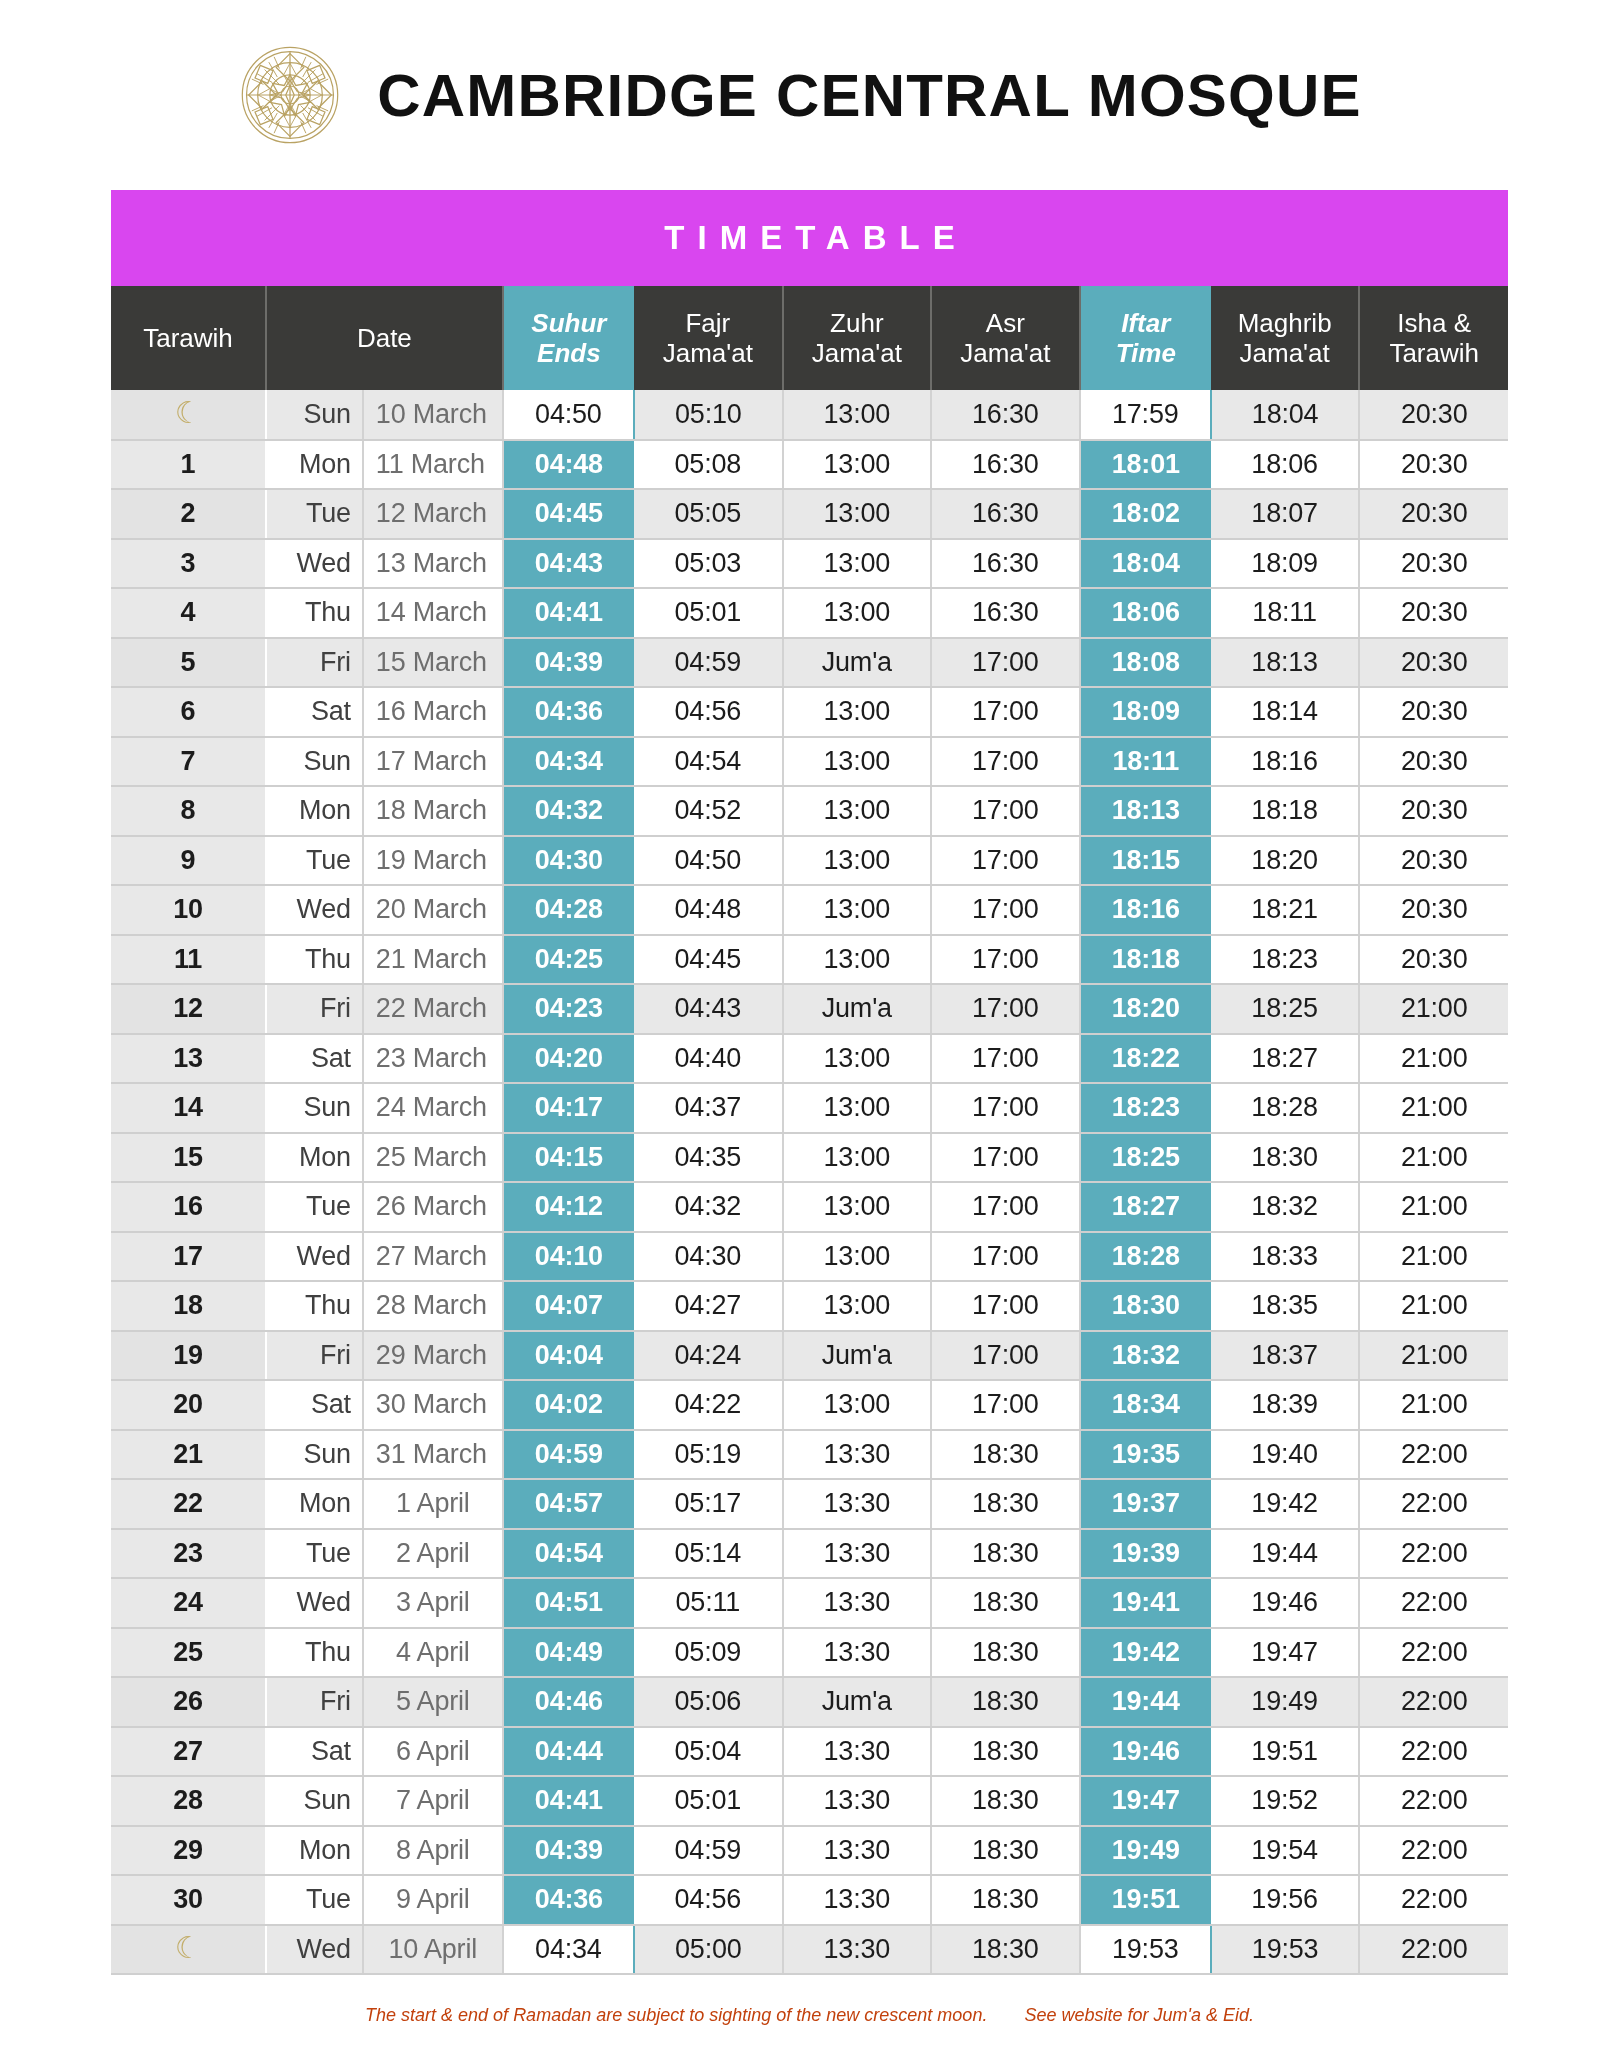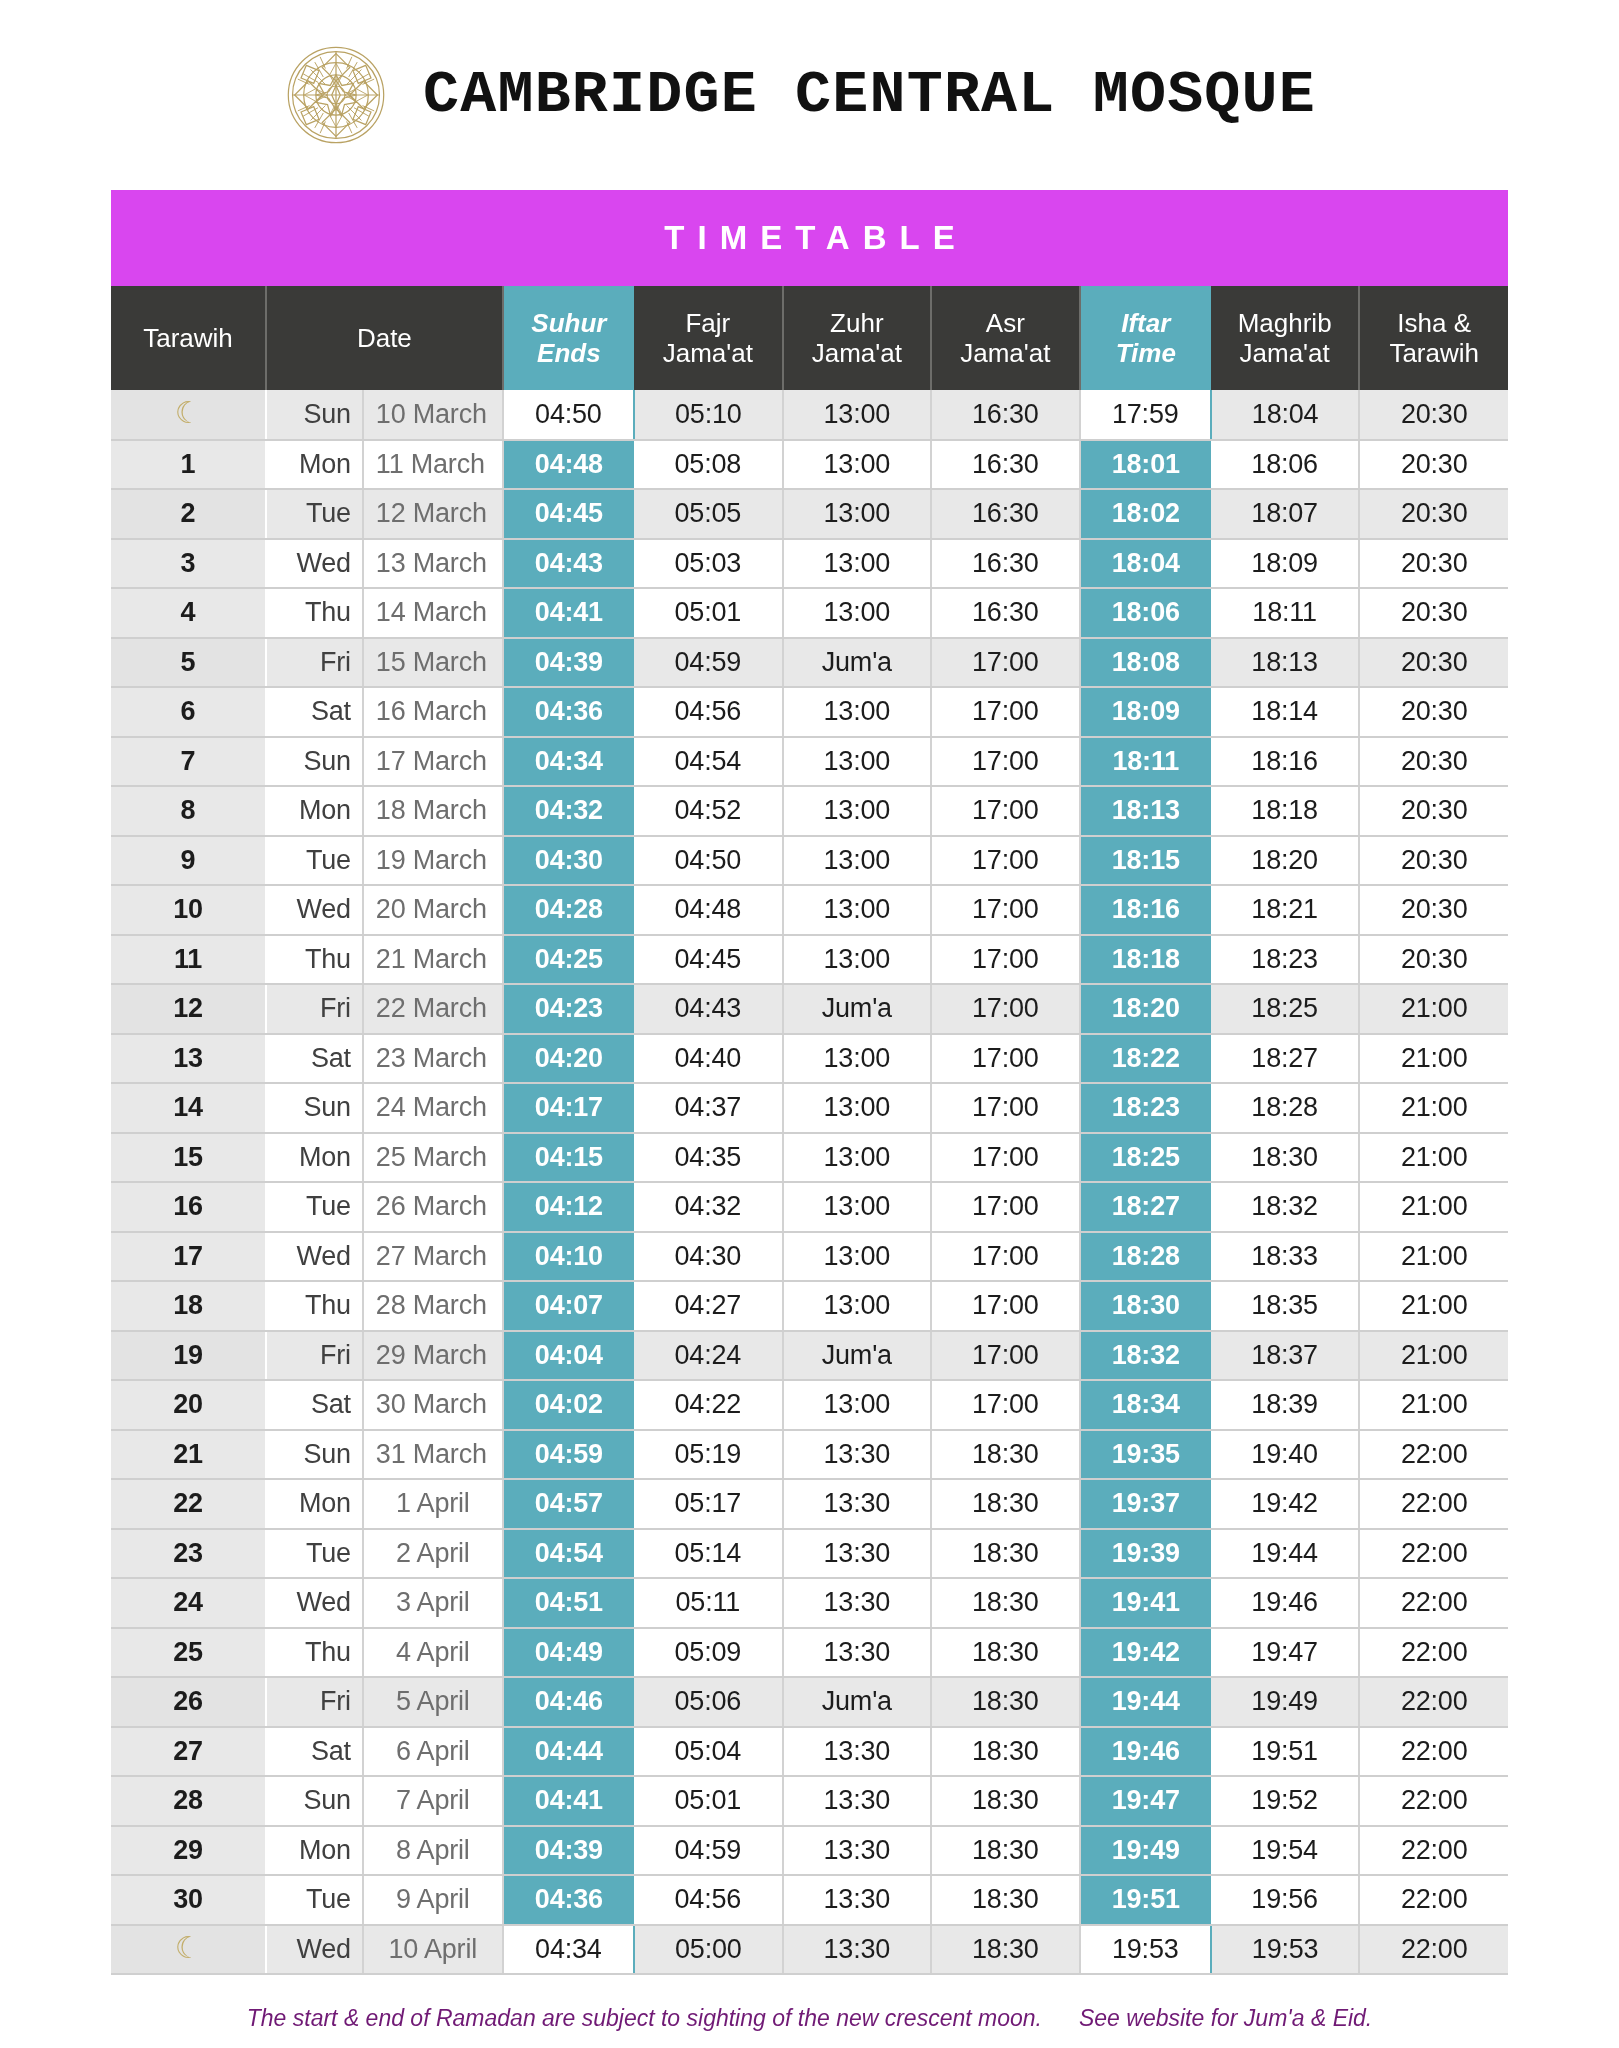--- a/index.html
+++ b/index.html
@@ -21,21 +21,21 @@
     gap: 34px;
     padding-right: 20px;
   }
   .brand-logo {
     width: 106px;
     height: 110px;
     flex: 0 0 auto;
     display: block;
   }
   .brand-title {
-    font-family: Liberation Mono, monospace;
+    font-family: Liberation Sans, sans-serif;
     font-size: 60px;
     font-weight: 700;
     letter-spacing: 1.2px;
     color: #111111;
     white-space: nowrap;
   }
 
   
   .sheet {
     width: 1397px;
@@ -160,22 +160,22 @@
 
   tbody tr:last-child td { border-bottom: 2px solid #cfcfcf; }
 
   
   .footnote {
     width: 1397px;
     margin: 30px auto 0;
     display: flex;
     justify-content: center;
     gap: 37px;
-    color: #701a75;
-    font-size: 23px;
+    color: #c2410c;
+    font-size: 18px;
     font-style: italic;
   }
 </style>
 </head>
 <body>
 
 <div class="brand">
   <svg class="brand-logo" viewBox="0 0 100 100">
     <g fill="none" stroke="#B9A263" stroke-width="1.15">
       <circle cx="50" cy="50" r="45"></circle>

